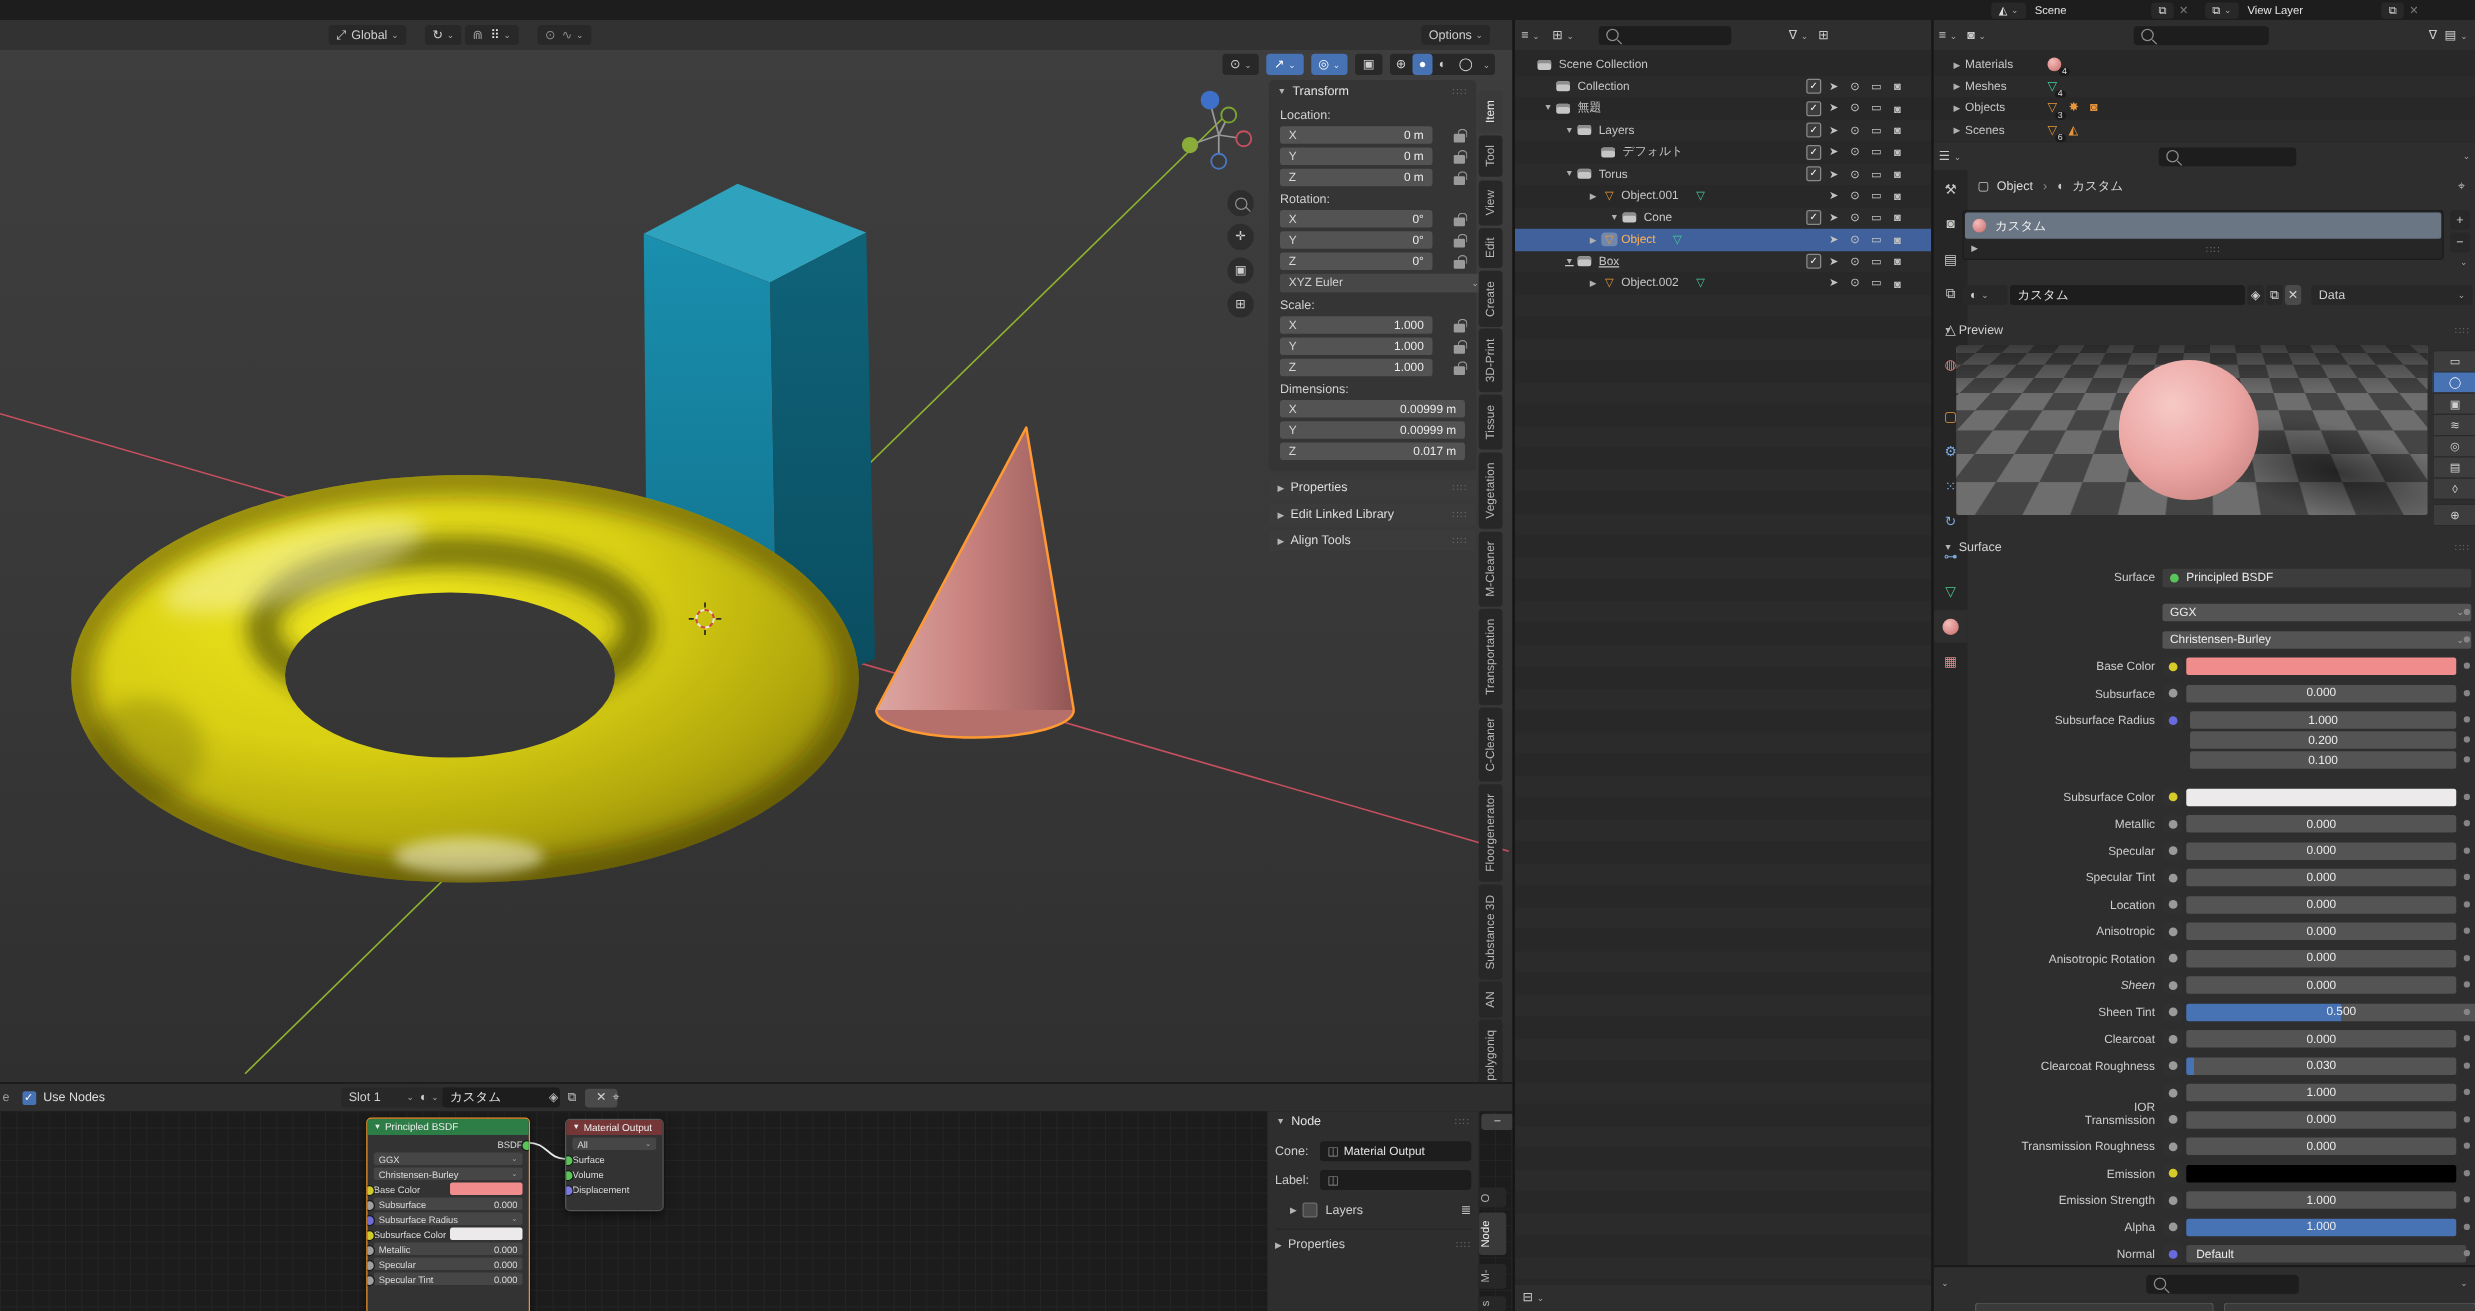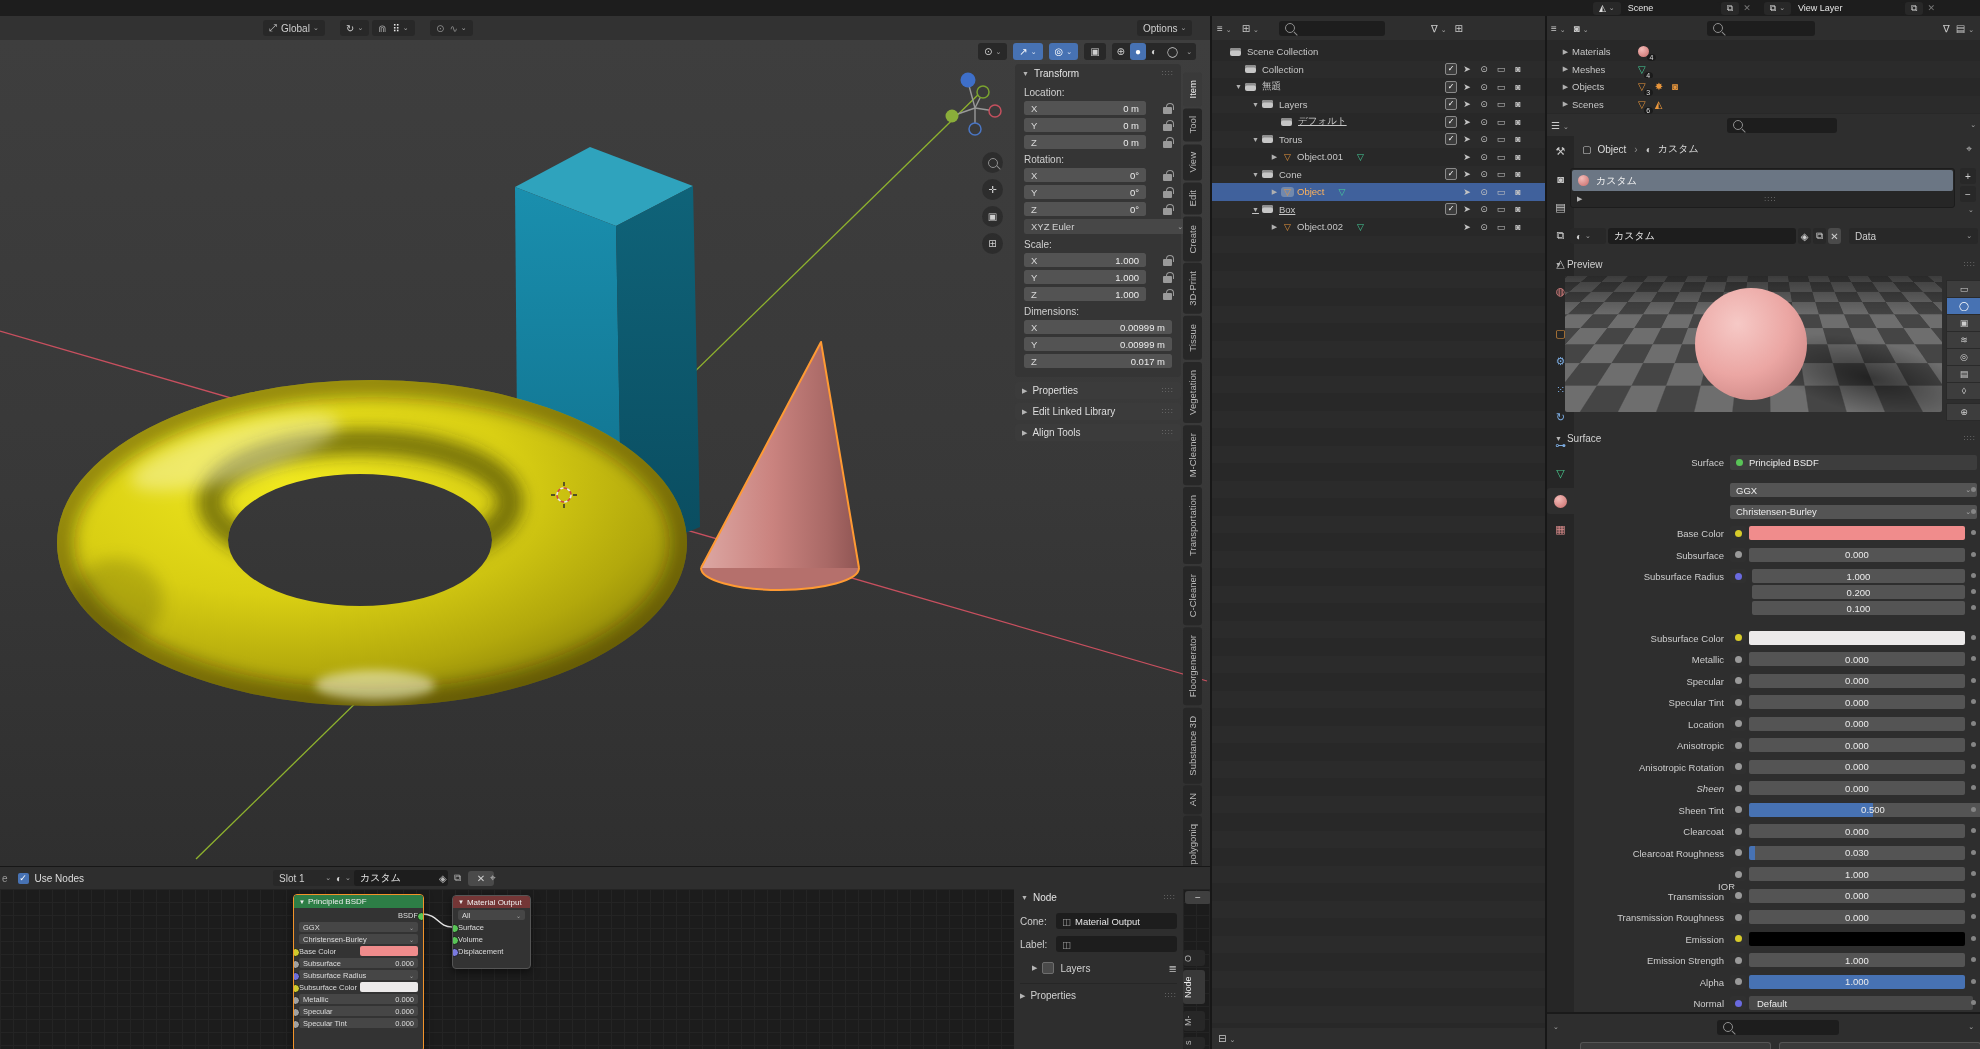--- a/index.html
+++ b/index.html
@@ -655,21 +655,21 @@
           <span style="width: 37px; flex: 0 0 auto;"></span>
           <span class="oarr">▼</span>
           <span class="cicon"></span>
           <span class="olabel">Layers</span>
           <span class="ochk" style="left: 233px;">✓</span>
           <span class="ric" style="left: 249px;">➤</span>
           <span class="ric" style="left: 266px;">⊙</span>
           <span class="ric" style="left: 283px;">▭</span>
           <span class="ric" style="left: 300px;">◙</span>
         </div>
-        <div class="orow" style="top: 97px; text-decoration: underline;">
+        <div class="orow" style="top: 97px;">
           <span style="width: 56px; flex: 0 0 auto;"></span>
           <span class="oarr"></span>
           <span class="cicon"></span>
           <span class="olabel">デフォルト</span>
           <span class="ochk" style="left: 233px;">✓</span>
           <span class="ric" style="left: 249px;">➤</span>
           <span class="ric" style="left: 266px;">⊙</span>
           <span class="ric" style="left: 283px;">▭</span>
           <span class="ric" style="left: 300px;">◙</span>
         </div>
@@ -688,21 +688,21 @@
           <span style="width: 56px; flex: 0 0 auto;"></span>
           <span class="oarr">▶</span>
           <span class="obicon">▽</span>
           <span class="olabel">Object.001</span>
           <span class="mdicon">▽</span>
           <span class="ric" style="left: 249px;">➤</span>
           <span class="ric" style="left: 266px;">⊙</span>
           <span class="ric" style="left: 283px;">▭</span>
           <span class="ric" style="left: 300px;">◙</span>
         </div>
-        <div class="orow" style="top: 149.5px;">
+        <div class="orow" style="top: 149.5px; padding-left: 36px;">
           <span style="width: 37px; flex: 0 0 auto;"></span>
           <span class="oarr">▼</span>
           <span class="cicon"></span>
           <span class="olabel">Cone</span>
           <span class="ochk" style="left: 233px;">✓</span>
           <span class="ric" style="left: 249px;">➤</span>
           <span class="ric" style="left: 266px;">⊙</span>
           <span class="ric" style="left: 283px;">▭</span>
           <span class="ric" style="left: 300px;">◙</span>
         </div>
@@ -1043,21 +1043,21 @@
         </div>
         <div style="position: absolute; left: 0px; top: 362.5px; width: 435px; height: 14px;">
           <span class="plabel" style="top: 2px;">Clearcoat Roughness</span>
           <div class="socketbtn" style="left: 183px; top: 0px;">
             <span class="sdot" style="background: rgb(154, 154, 154);"></span>
           </div>
           <div class="pfield" style="left: 202px; top: 0px; width: 216px; background: linear-gradient(90deg, rgb(71, 114, 179) 3%, rgb(84, 84, 84) 3%);">0.030</div>
           <div class="adot" style="left: 424px; top: 4px;"></div>
         </div>
         <div style="position: absolute; left: 0px; top: 384px; width: 435px; height: 14px;">
-          <span class="plabel" style="top: 14px; padding-left: 11px;">IOR</span>
+          <span class="plabel" style="top: 14px;">IOR</span>
           <div class="socketbtn" style="left: 183px; top: 0px;">
             <span class="sdot" style="background: rgb(154, 154, 154);"></span>
           </div>
           <div class="pfield" style="left: 202px; top: 0px; width: 216px; background: rgb(84, 84, 84);">1.000</div>
           <div class="adot" style="left: 424px; top: 4px;"></div>
         </div>
         <div style="position: absolute; left: 0px; top: 405.5px; width: 435px; height: 14px;">
           <span class="plabel" style="top: 2px;">Transmission</span>
           <div class="socketbtn" style="left: 183px; top: 0px;">
             <span class="sdot" style="background: rgb(154, 154, 154);"></span>

